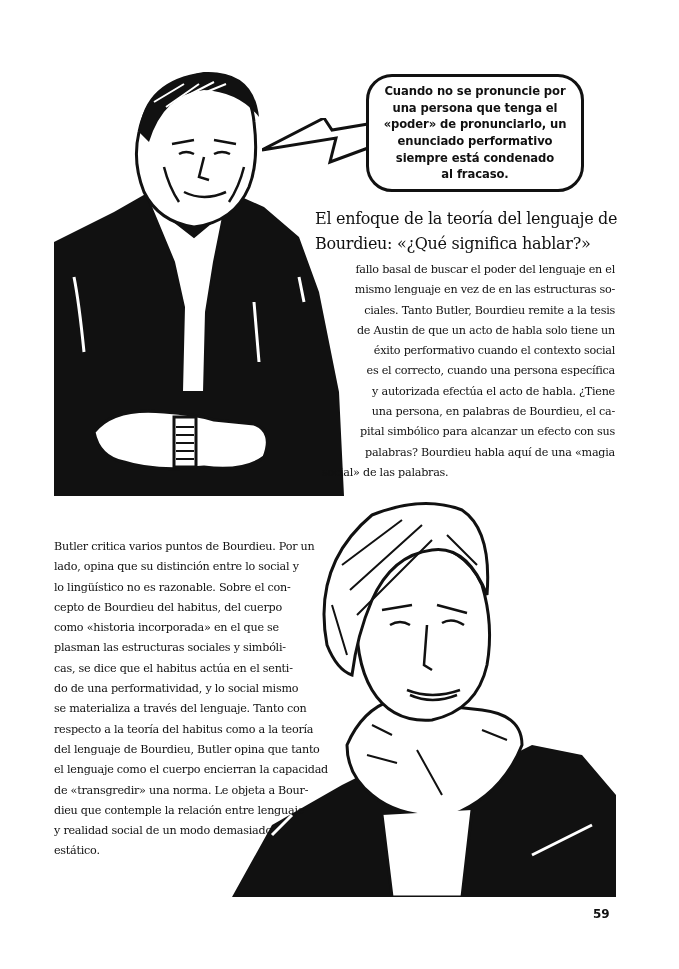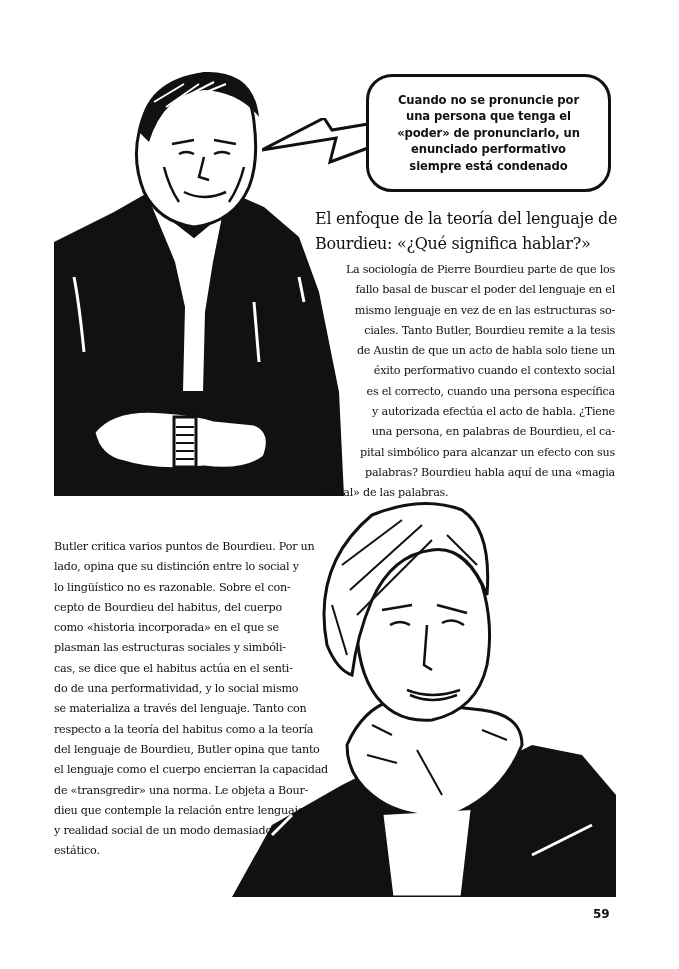--- a/index.html
+++ b/index.html
@@ -1,19 +1,19 @@
 <!DOCTYPE html>
 <html><head>
 <meta charset="utf-8">
 <style>
   html, body { margin:0; padding:0; background:#ffffff; }
   body { width:679px; height:969px; position:relative; overflow:hidden; font-family:"DejaVu Serif", serif; color:#111; }
   .abs { position:absolute; }
   .bubble {
-    left:366px; top:74px; width:245px; height:118px;
+    left:366px; top:74px; width:218px; height:118px;
     border:3px solid #111; border-radius:26px; background:#fff;
     box-sizing:border-box; display:flex; align-items:center; justify-content:center;
     text-align:center; padding:6px 10px;
   }
   .bubble-text { font-family:"DejaVu Sans", sans-serif; font-weight:bold; font-size:11.6px; line-height:16.6px; letter-spacing:-0.1px; }
   .heading { left:315px; top:206px; width:310px; font-family:"DejaVu Serif", serif; font-size:16px; line-height:25px; letter-spacing:-0.3px; }
   .para { font-family:"DejaVu Serif", serif; font-size:11.2px; line-height:20.3px; letter-spacing:-0.25px; }
   .para .ln { display:block; white-space:nowrap; text-align:justify; }
   .right-para { left:300px; top:260px; width:315px; }
   .right-para .ln { text-align:right; }
@@ -48,30 +48,30 @@
   <path d="M106 6 L70 12 L62 0 L0 32 L74 20 L68 44 L106 30" fill="#fff" stroke="#111" stroke-width="3" stroke-linejoin="miter"></path>
 </svg>
 
 <div class="abs bubble">
   <div class="bubble-text">
     <div>Cuando no se pronuncie por</div>
     <div>una persona que tenga el</div>
     <div>«poder» de pronunciarlo, un</div>
     <div>enunciado performativo</div>
     <div>siempre está condenado</div>
+    <div>al fracaso.</div>
   </div>
 </div>
 
 <div class="abs heading">
   <div>El enfoque de la teoría del lenguaje de</div>
   <div>Bourdieu: «¿Qué significa hablar?»</div>
 </div>
 
 <div class="abs para right-para">
-  <span class="ln">La sociología de Pierre Bourdieu parte de que los</span>
   <span class="ln">fallo basal de buscar el poder del lenguaje en el</span>
   <span class="ln">mismo lenguaje en vez de en las estructuras so-</span>
   <span class="ln">ciales. Tanto Butler, Bourdieu remite a la tesis</span>
   <span class="ln">de Austin de que un acto de habla solo tiene un</span>
   <span class="ln">éxito performativo cuando el contexto social</span>
   <span class="ln">es el correcto, cuando una persona específica</span>
   <span class="ln">y autorizada efectúa el acto de habla. ¿Tiene</span>
   <span class="ln">una persona, en palabras de Bourdieu, el ca-</span>
   <span class="ln">pital simbólico para alcanzar un efecto con sus</span>
   <span class="ln">palabras? Bourdieu habla aquí de una «magia</span>

